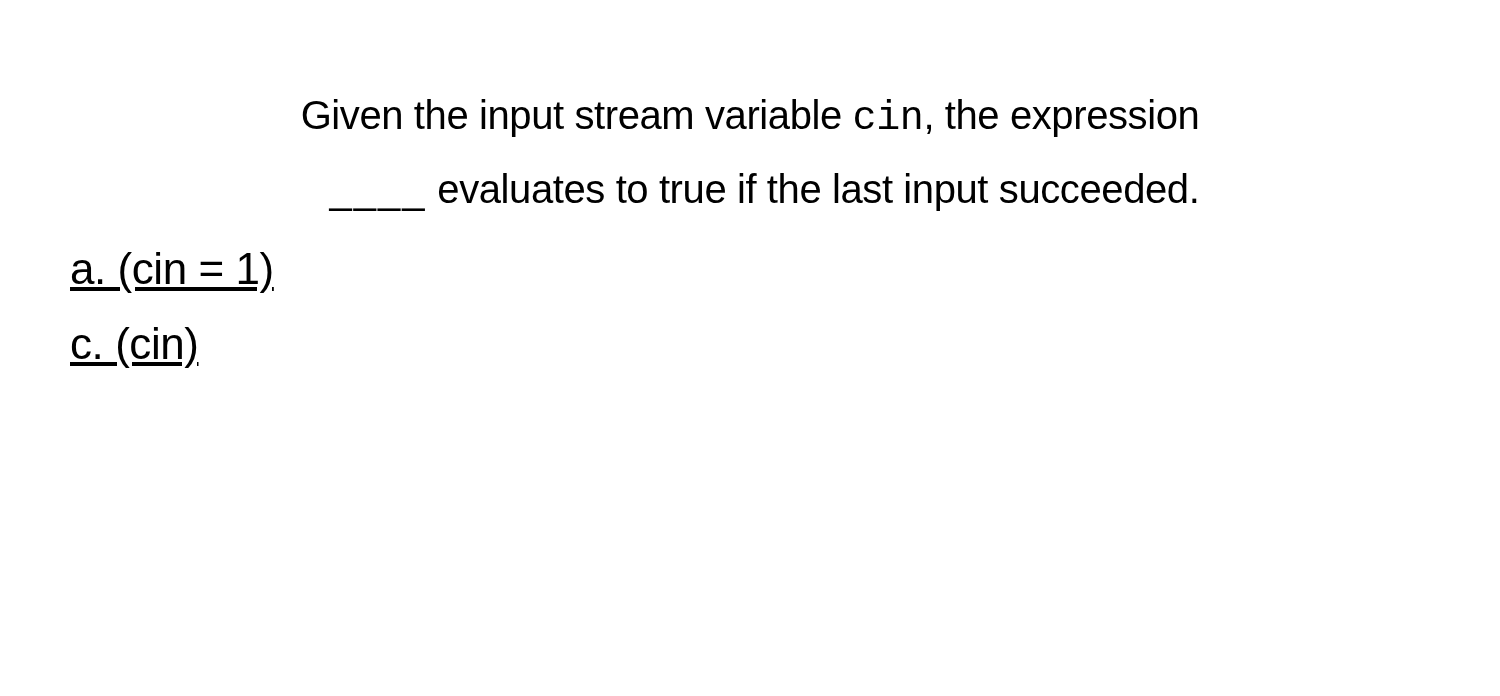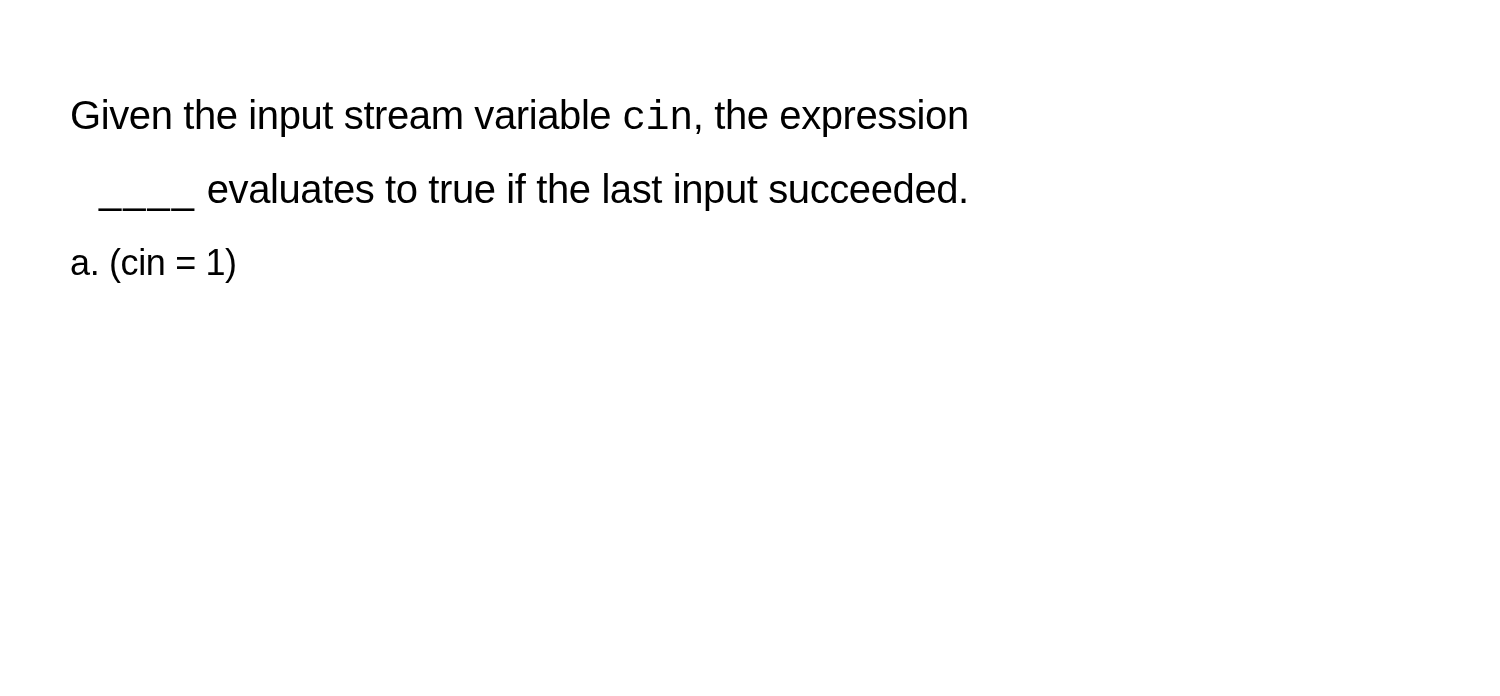--- a/index.html
+++ b/index.html
@@ -12,42 +12,45 @@
       height: 696px;
       background: #ffffff;
       font-family: -apple-system, BlinkMacSystemFont, "Segoe UI", Helvetica, Arial, sans-serif;
       color: #000000;
       padding: 80px 70px;
     }
     .question-text {
       font-size: 40px;
       line-height: 1.75;
       letter-spacing: -0.01em;
+      text-align: center;
     }
     .code {
       font-family: "Courier New", Courier, monospace;
       font-size: 40px;
     }
     .blank {
       letter-spacing: 0.05em;
       margin-left: 29px;
     }
     .options {
       margin-top: 8px;
     }
     .option {
-      font-size: 36px;
+      font-size: 44px;
       line-height: 1.7;
       letter-spacing: -0.01em;
+      text-decoration: underline;
     }
   </style>
 </head>
 <body>
 
 <div class="question-text">
   <span>Given the input stream variable </span><span class="code">cin</span><span>, the expression</span>
   <br>
   <span class="blank">____</span><span> evaluates to true if the last input succeeded.</span>
 </div>
 
 <div class="options">
   <div class="option">a. (cin = 1)</div>
+  <div class="option">c. (cin)</div>
 </div>
 
 </body></html>

